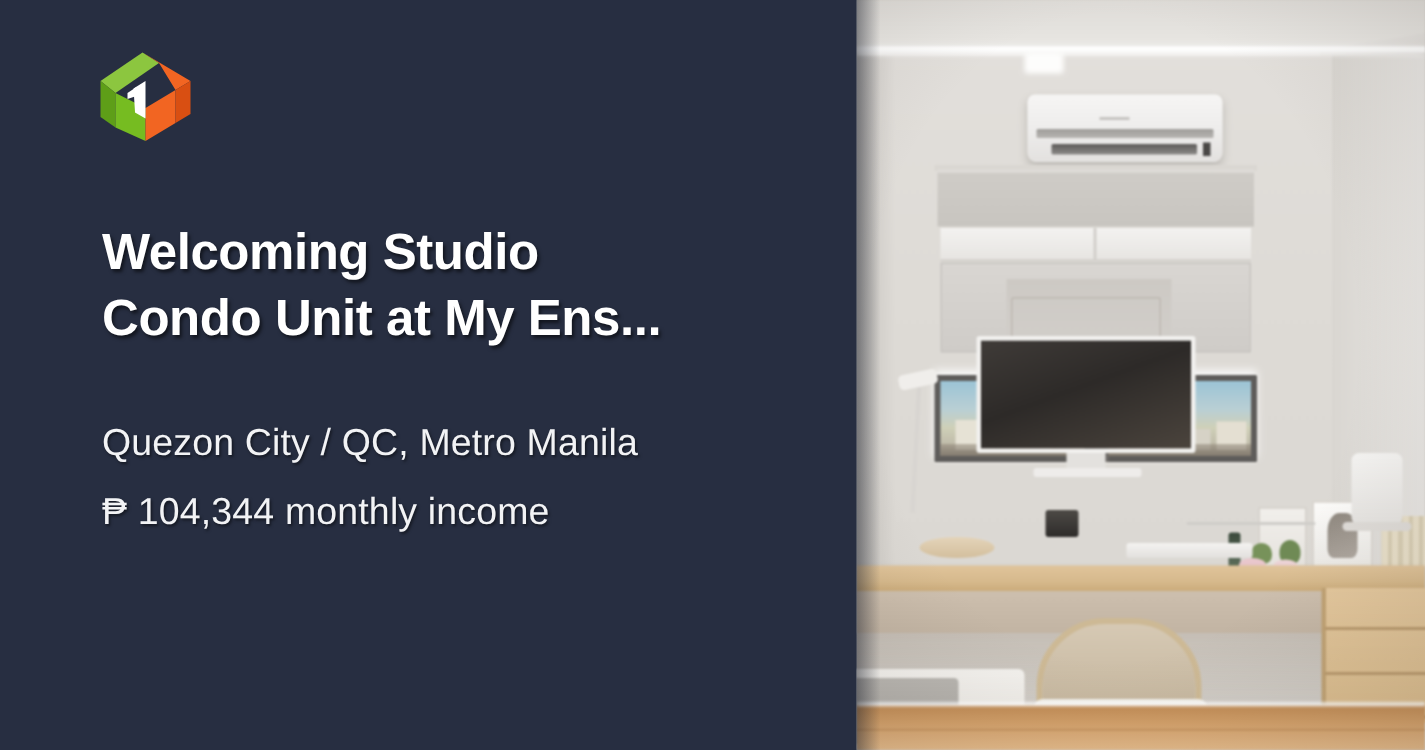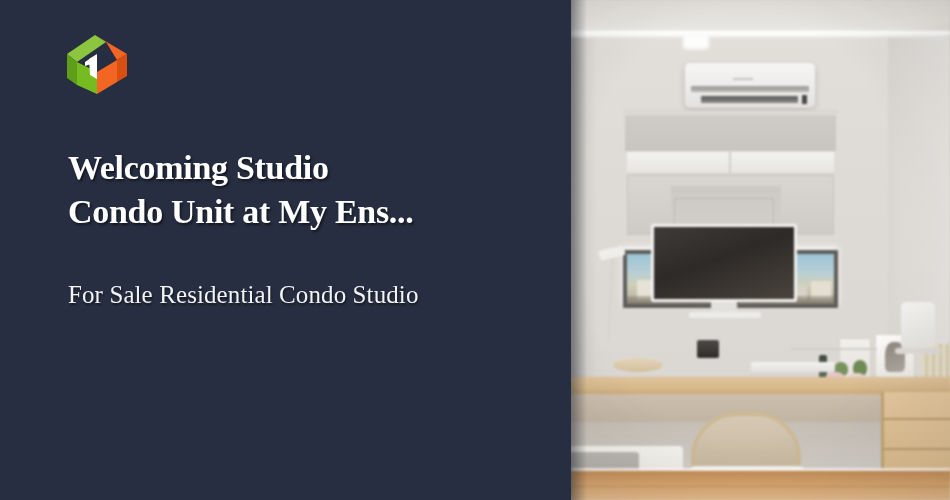--- a/index.html
+++ b/index.html
@@ -16,21 +16,20 @@
     display:flex;
   }
 
   
   .left-panel {
     position:relative;
     width:571px; height:500px;
     background:#272e41;
     flex:0 0 571px;
     z-index:3;
-    font-family:Liberation Serif, serif;
   }
   .logo-wrap {
     position:absolute;
     left:65px; top:32px;
     width:64px; height:62px;
   }
   .logo-wrap svg { display:block; width:64px; height:62px; }
 
   .listing-title {
     position:absolute;
@@ -401,21 +400,22 @@
 
         <polygon points="24,27 32,22 32,47 25,43" fill="#ffffff"></polygon>
         <polygon points="20,30 26,26 26,32 20,34" fill="#ffffff"></polygon>
       </svg>
     </div>
 
     <div class="listing-title">Welcoming Studio
 Condo Unit at My Ens...</div>
 
     <div class="detail-list">
-      <div class="detail-line">For Sale Residential Condo Studio</div>
+      <div class="detail-line">Quezon City / QC, Metro Manila</div>
+      <div class="detail-line">₱ 104,344 monthly income</div>
     </div>
   </div>
 
   <div class="photo">
     <div class="photo-blur" style="position:absolute;inset:0;">
       <div class="ph-layer ceiling"></div>
       <div class="ph-layer ceil-corner"></div>
       <div class="ph-layer wall-main"></div>
       <div class="ph-layer wall-right"></div>
       <div class="ph-layer wall-left-shadow"></div>

